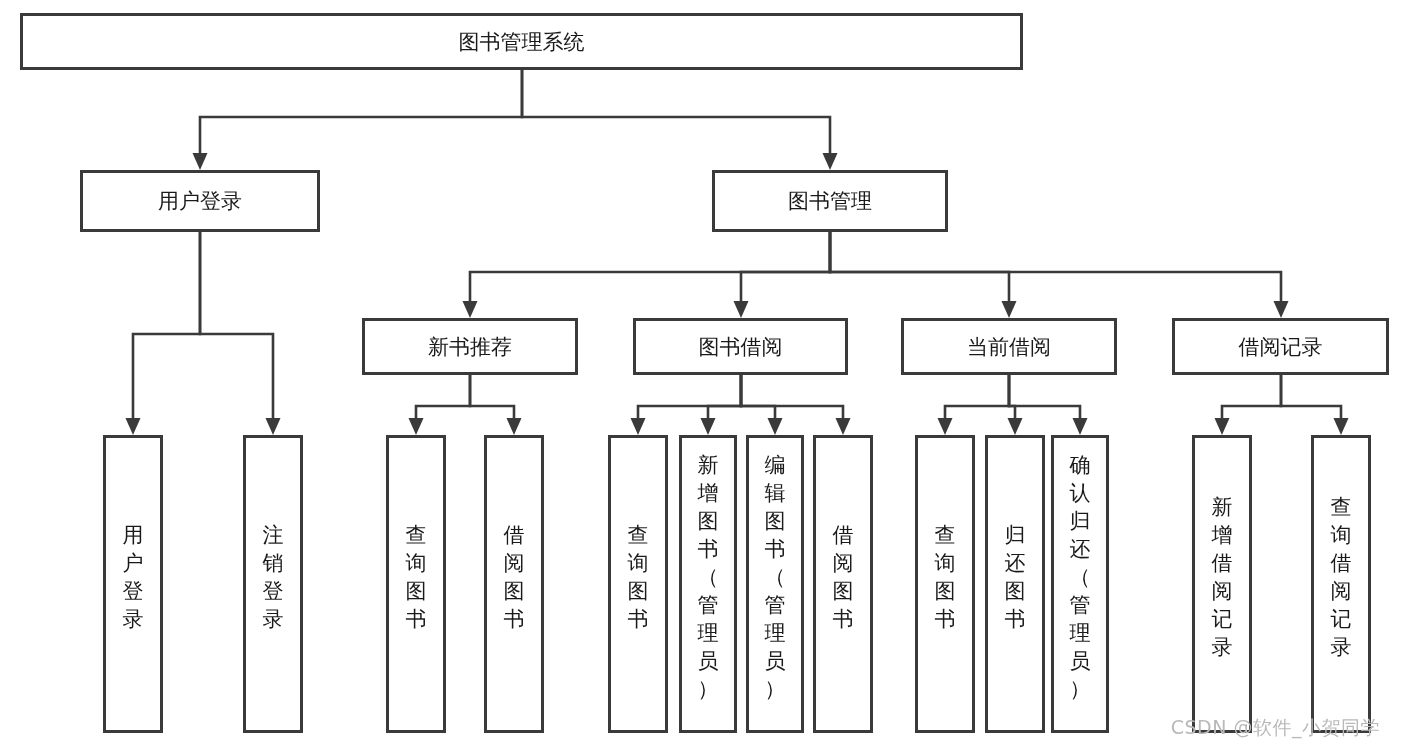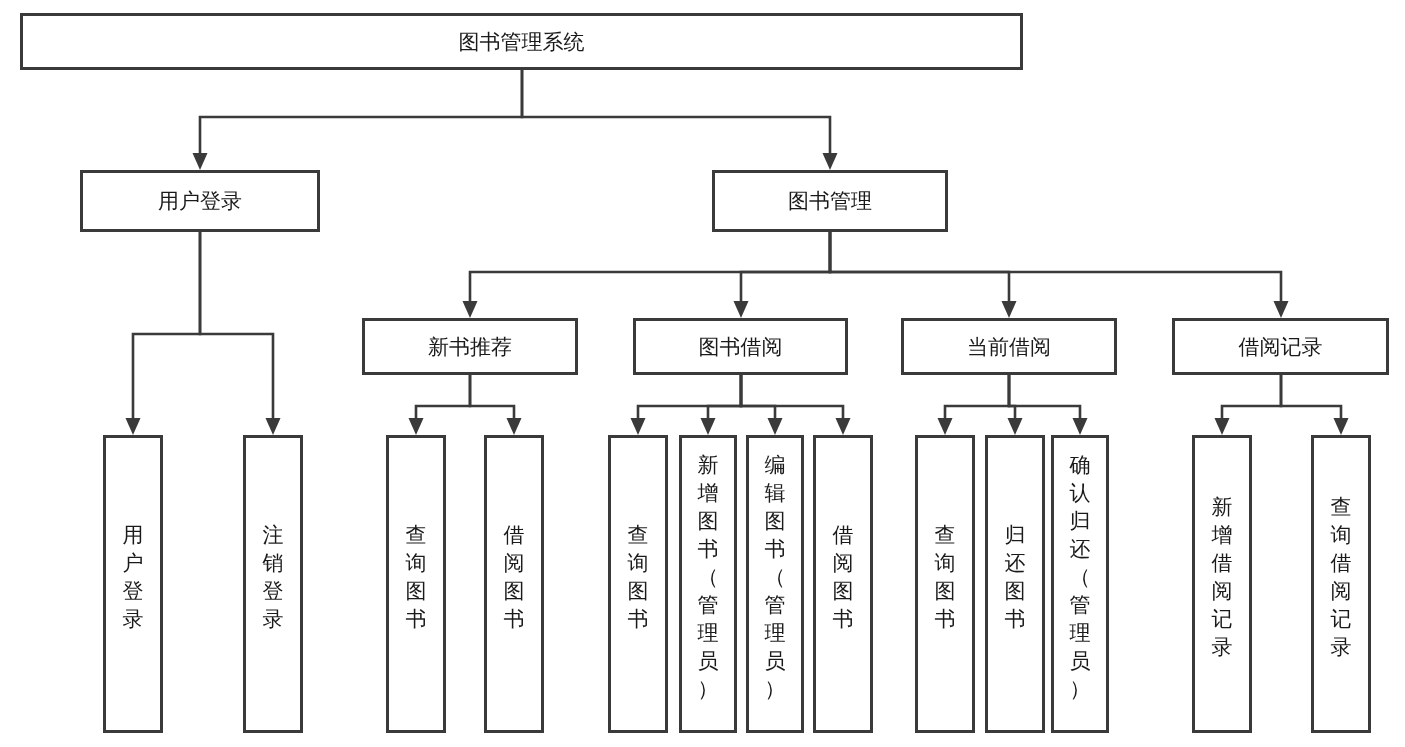--- a/index.html
+++ b/index.html
@@ -227,13 +227,14 @@
         <g>
           <rect class="node-box" x="1193.5" y="436.5" width="57" height="295"></rect>
           <text class="node-label-vertical" x="1222" y="514"><tspan x="1222" dy="0">新</tspan><tspan x="1222" dy="28">增</tspan><tspan x="1222" dy="28">借</tspan><tspan x="1222" dy="28">阅</tspan><tspan x="1222" dy="28">记</tspan><tspan x="1222" dy="28">录</tspan></text>
         </g>
         <g>
           <rect class="node-box" x="1312.5" y="436.5" width="57" height="295"></rect>
           <text class="node-label-vertical" x="1341" y="514"><tspan x="1341" dy="0">查</tspan><tspan x="1341" dy="28">询</tspan><tspan x="1341" dy="28">借</tspan><tspan x="1341" dy="28">阅</tspan><tspan x="1341" dy="28">记</tspan><tspan x="1341" dy="28">录</tspan></text>
         </g>
       </g>
   </svg>
+  <div class="watermark-text">CSDN @软件_小贺同学</div>
 </div>
 
 </body></html>

